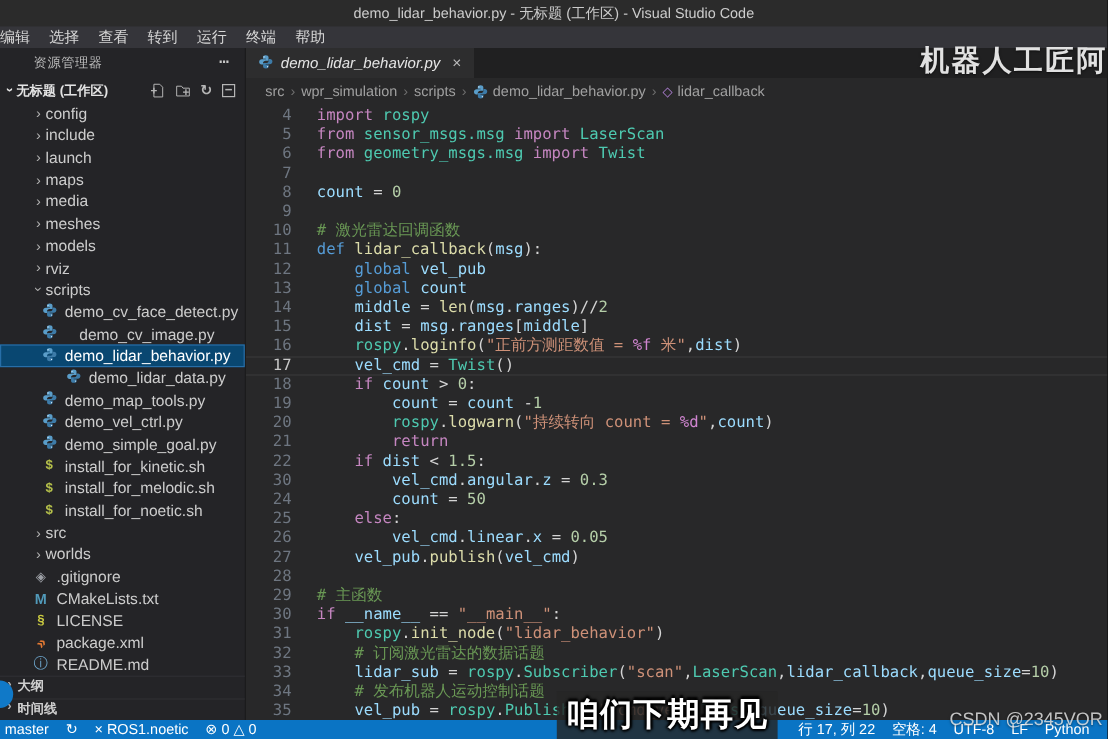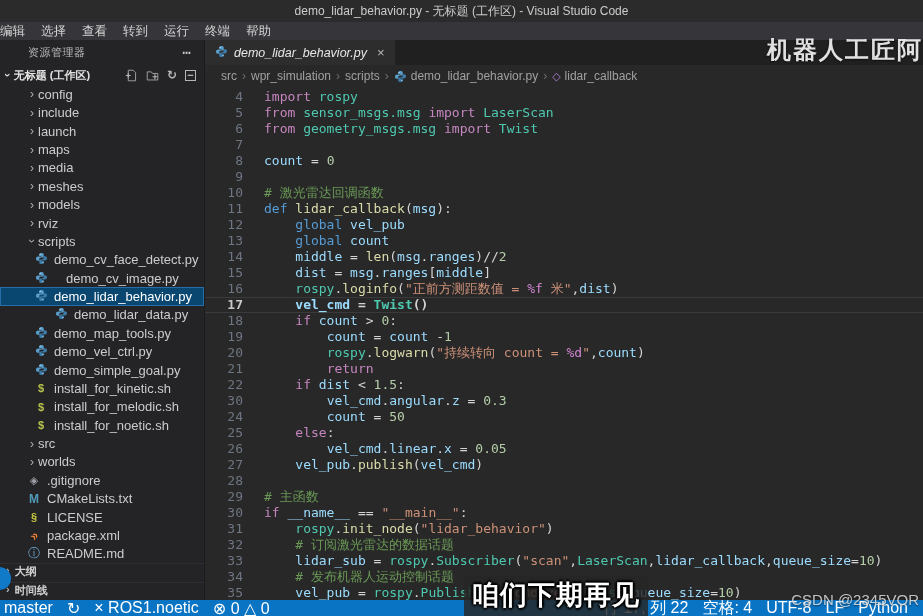--- a/index.html
+++ b/index.html
@@ -56,29 +56,29 @@
     color:#a0a0a0; font-size:12px; flex:none; white-space:nowrap; }
   .breadcrumb .sep { color:#6e6e6e; }
   .crumb { display:flex; align-items:center; gap:4px; cursor:pointer; }
   .crumb .sym { color:#b180d7; font-size:11px; }
 
   .code { flex:1; font-family:"DejaVu Sans Mono","Liberation Mono",monospace; font-size:13px;
     padding-top:2px; overflow:hidden; }
   .code-line { height:16px; line-height:16px; display:flex; white-space:pre; }
   .code-line .ln { width:38px; text-align:right; color:#6e7681; flex:none; padding-right:0; }
   .code-line .src { padding-left:21px; }
-  .code-line.current { box-shadow:inset 0 1px 0 #3a3a3d, inset 0 -1px 0 #3a3a3d;font-weight:bold; }
+  .code-line.current { box-shadow:inset 0 1px 0 #3a3a3d, inset 0 -1px 0 #3a3a3d; }
   .code-line.current .ln { color:#c8c8c8; }
   .tk-kw{color:#c586c0}.tk-kw2{color:#569cd6}.tk-cls{color:#4ec9b0}.tk-fn{color:#dcdcaa}
   .tk-var{color:#9cdcfe}.tk-num{color:#b5cea8}.tk-str{color:#ce9178}.tk-fmt{color:#d085d0}
   .tk-cm{color:#6a9955}.tk-pl{color:#d4d4d4}
 
   
   .statusbar { position:absolute; left:0; right:0; bottom:0; height:16px; background:#0a74c4;
-    color:#ffffff; font-size:16px; display:flex; align-items:center; z-index:5; }
+    color:#ffffff; font-size:12px; display:flex; align-items:center; z-index:5; }
   .sb-left { display:flex; align-items:center; margin-left:-3px; }
   .sb-right { display:flex; align-items:center; margin-left:auto; padding-right:8px; }
   .sb-item { padding:0 7px; white-space:nowrap; cursor:pointer; }
 
   
   .wm-top { position:absolute; top:34px; right:0; z-index:9; font-size:24px; font-weight:bold;
     color:rgba(243,243,243,.92); letter-spacing:2px; text-shadow:0 1px 2px rgba(0,0,0,.6); }
   .wm-bottom { position:absolute; right:4px; bottom:8px; z-index:9; font-size:15px;
     color:rgba(235,235,235,.8); text-shadow:0 1px 2px rgba(0,0,0,.5); }
   .subtitle { position:absolute; left:464px; top:576px; z-index:10; background:rgba(38,38,38,.82);

